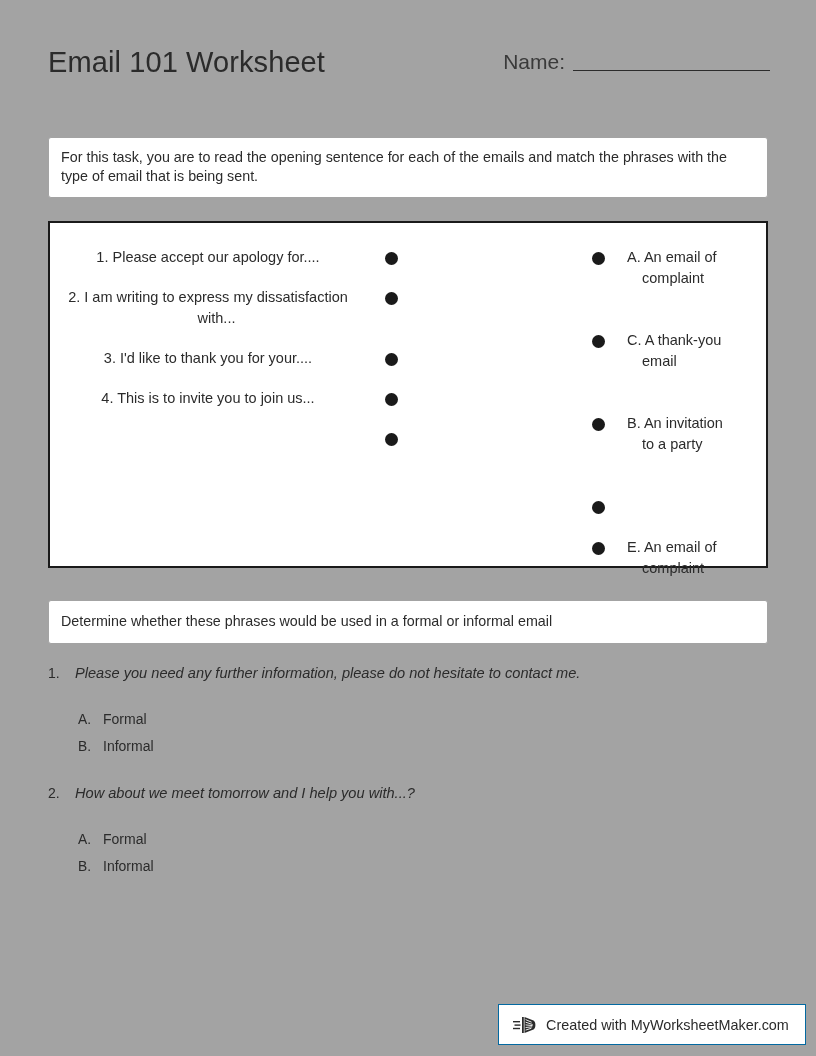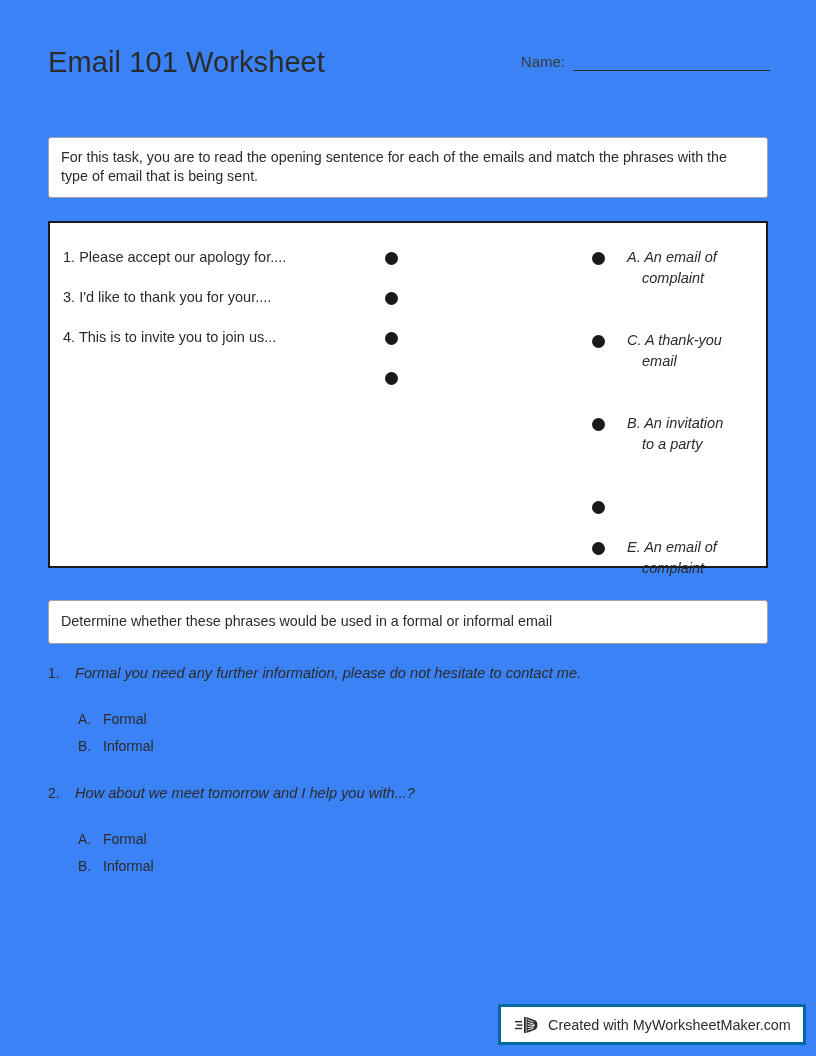--- a/index.html
+++ b/index.html
@@ -12,21 +12,21 @@
     height: 1056px;
     position: relative;
     font-family: "Liberation Sans", sans-serif;
     color: #231f20;
     overflow: hidden;
   }
 
   .page {
     position: absolute;
     inset: 0;
-    background: #3b82f6;
+    background: #a3a3a3;
   }
 
   
   .header {
     position: absolute;
     left: 48px;
     top: 44px;
     right: 46px;
     height: 50px;
   }
@@ -43,21 +43,21 @@
   }
   .name-wrap {
     position: absolute;
     right: 0;
     top: 8px;
     display: flex;
     align-items: flex-end;
     gap: 8px;
   }
   .name-label {
-    font-size: 15px;
+    font-size: 21px;
     color: #3a3a3a;
     line-height: 20px;
     padding-bottom: 2px;
   }
   .name-line {
     width: 197px;
     height: 1px;
     background: #2c2c2c;
     margin-bottom: 3px;
   }
@@ -105,32 +105,32 @@
     width: 165px;
   }
 
   .match-row {
     position: relative;
     display: flex;
     align-items: flex-start;
   }
   .match-row-left { margin-bottom: 19px; }
   .match-row-left:last-child { margin-bottom: 0; }
-  .match-row-right { margin-bottom: 41px; font-style: italic; }
+  .match-row-right { margin-bottom: 41px; }
   .match-row-right:last-child { margin-bottom: 0; }
 
   .match-text {
     font-size: 14.5px;
     line-height: 21px;
     color: #2b2b2b;
     padding-left: 17px;
     text-indent: -17px;
     box-sizing: border-box;
   }
-  .match-text-left { width: 290px; }
+  .match-text-left { width: 290px; text-align: center; }
   .match-text-right {
     width: 112px;
     padding-left: 15px;
     text-indent: -15px;
   }
 
   .dot {
     width: 13px;
     height: 13px;
     border-radius: 50%;
@@ -192,21 +192,21 @@
   }
 
   
   .footer-badge {
     position: absolute;
     left: 498px;
     top: 1004px;
     width: 308px;
     height: 41px;
     box-sizing: border-box;
-    border: 3px solid #0369a1;
+    border: 1px solid #0369a1;
     background: #ffffff;
     display: flex;
     align-items: center;
     padding-left: 14px;
     gap: 9px;
   }
   .badge-icon {
     width: 24px;
     height: 22px;
     flex: 0 0 auto;
@@ -236,20 +236,24 @@
   </div>
 
   <div class="matching-box">
 
     <div class="match-col-left">
       <div class="match-row match-row-left">
         <div class="match-text match-text-left"><span>1.</span> <span>Please accept our apology for....</span></div>
         <div class="dot dot-left"></div>
       </div>
       <div class="match-row match-row-left">
+        <div class="match-text match-text-left"><span>2.</span> <span>I am writing to express my dissatisfaction with...</span></div>
+        <div class="dot dot-left"></div>
+      </div>
+      <div class="match-row match-row-left">
         <div class="match-text match-text-left"><span>3.</span> <span>I'd like to thank you for your....</span></div>
         <div class="dot dot-left"></div>
       </div>
       <div class="match-row match-row-left">
         <div class="match-text match-text-left"><span>4.</span> <span>This is to invite you to join us...</span></div>
         <div class="dot dot-left"></div>
       </div>
       <div class="match-row match-row-left">
         <div class="dot dot-left"></div>
       </div>
@@ -281,21 +285,21 @@
 
   <div class="instruction-box" id="instruction-2">
     <div class="instruction-text">Determine whether these phrases would be used in a formal or informal email</div>
   </div>
 
   <div class="questions">
 
     <div class="question-block">
       <div class="question-line">
         <span class="question-number">1.</span>
-        <span class="question-stem">Formal you need any further information, please do not hesitate to contact me.</span>
+        <span class="question-stem">Please you need any further information, please do not hesitate to contact me.</span>
       </div>
       <div class="choice-line">
         <span class="choice-letter">A.</span>
         <span class="choice-text">Formal</span>
       </div>
       <div class="choice-line">
         <span class="choice-letter">B.</span>
         <span class="choice-text">Informal</span>
       </div>
     </div>

